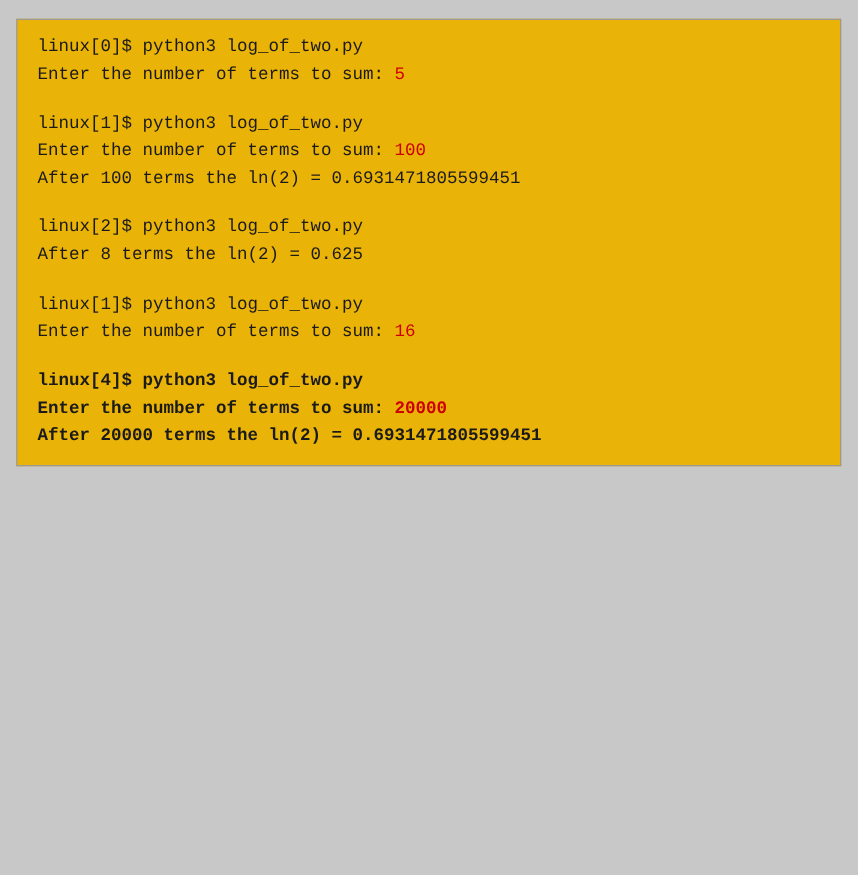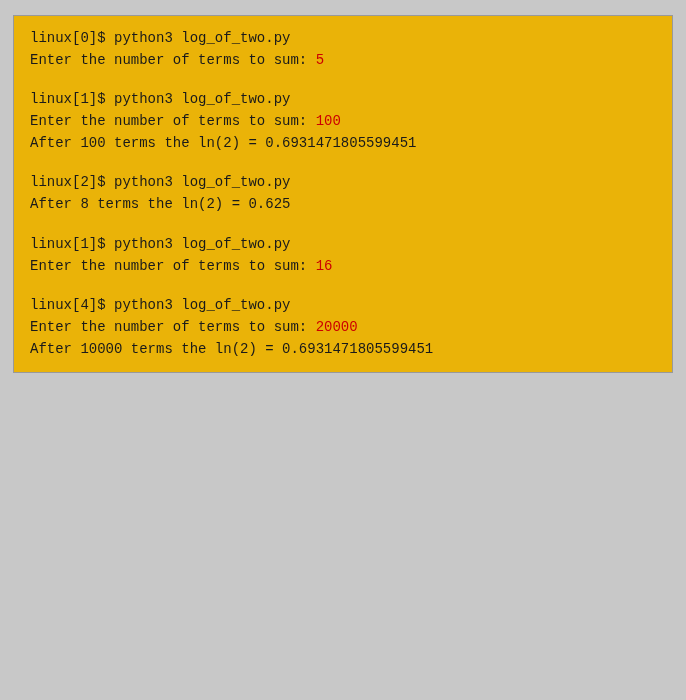--- a/index.html
+++ b/index.html
@@ -26,20 +26,21 @@
       padding: 12px 16px;
       margin-top: 5px;
     }
 
     .terminal-block {
       margin-bottom: 18px;
     }
 
     .terminal-block:last-child {
       margin-bottom: 0;
+      font-weight: bold;
     }
 
     .terminal-line {
       font-family: 'Courier New', Courier, monospace;
       font-size: 14px;
       color: #1a1a1a;
       line-height: 1.55;
       white-space: pre;
     }
 
@@ -69,15 +70,15 @@
   </div>
 
   <div class="terminal-block">
     <div class="terminal-line">linux[1]$ python3 log_of_two.py</div>
     <div class="terminal-line"><span>Enter the number of terms to sum: </span><span class="highlight-num">16</span></div>
   </div>
 
   <div class="terminal-block">
     <div class="terminal-line">linux[4]$ python3 log_of_two.py</div>
     <div class="terminal-line"><span>Enter the number of terms to sum: </span><span class="highlight-num">20000</span></div>
-    <div class="terminal-line">After 10000 terms the ln(2) = 0.6931471805599451</div>
+    <div class="terminal-line">After 20000 terms the ln(2) = 0.6931471805599451</div>
   </div>
 </div>
 
 </body></html>

